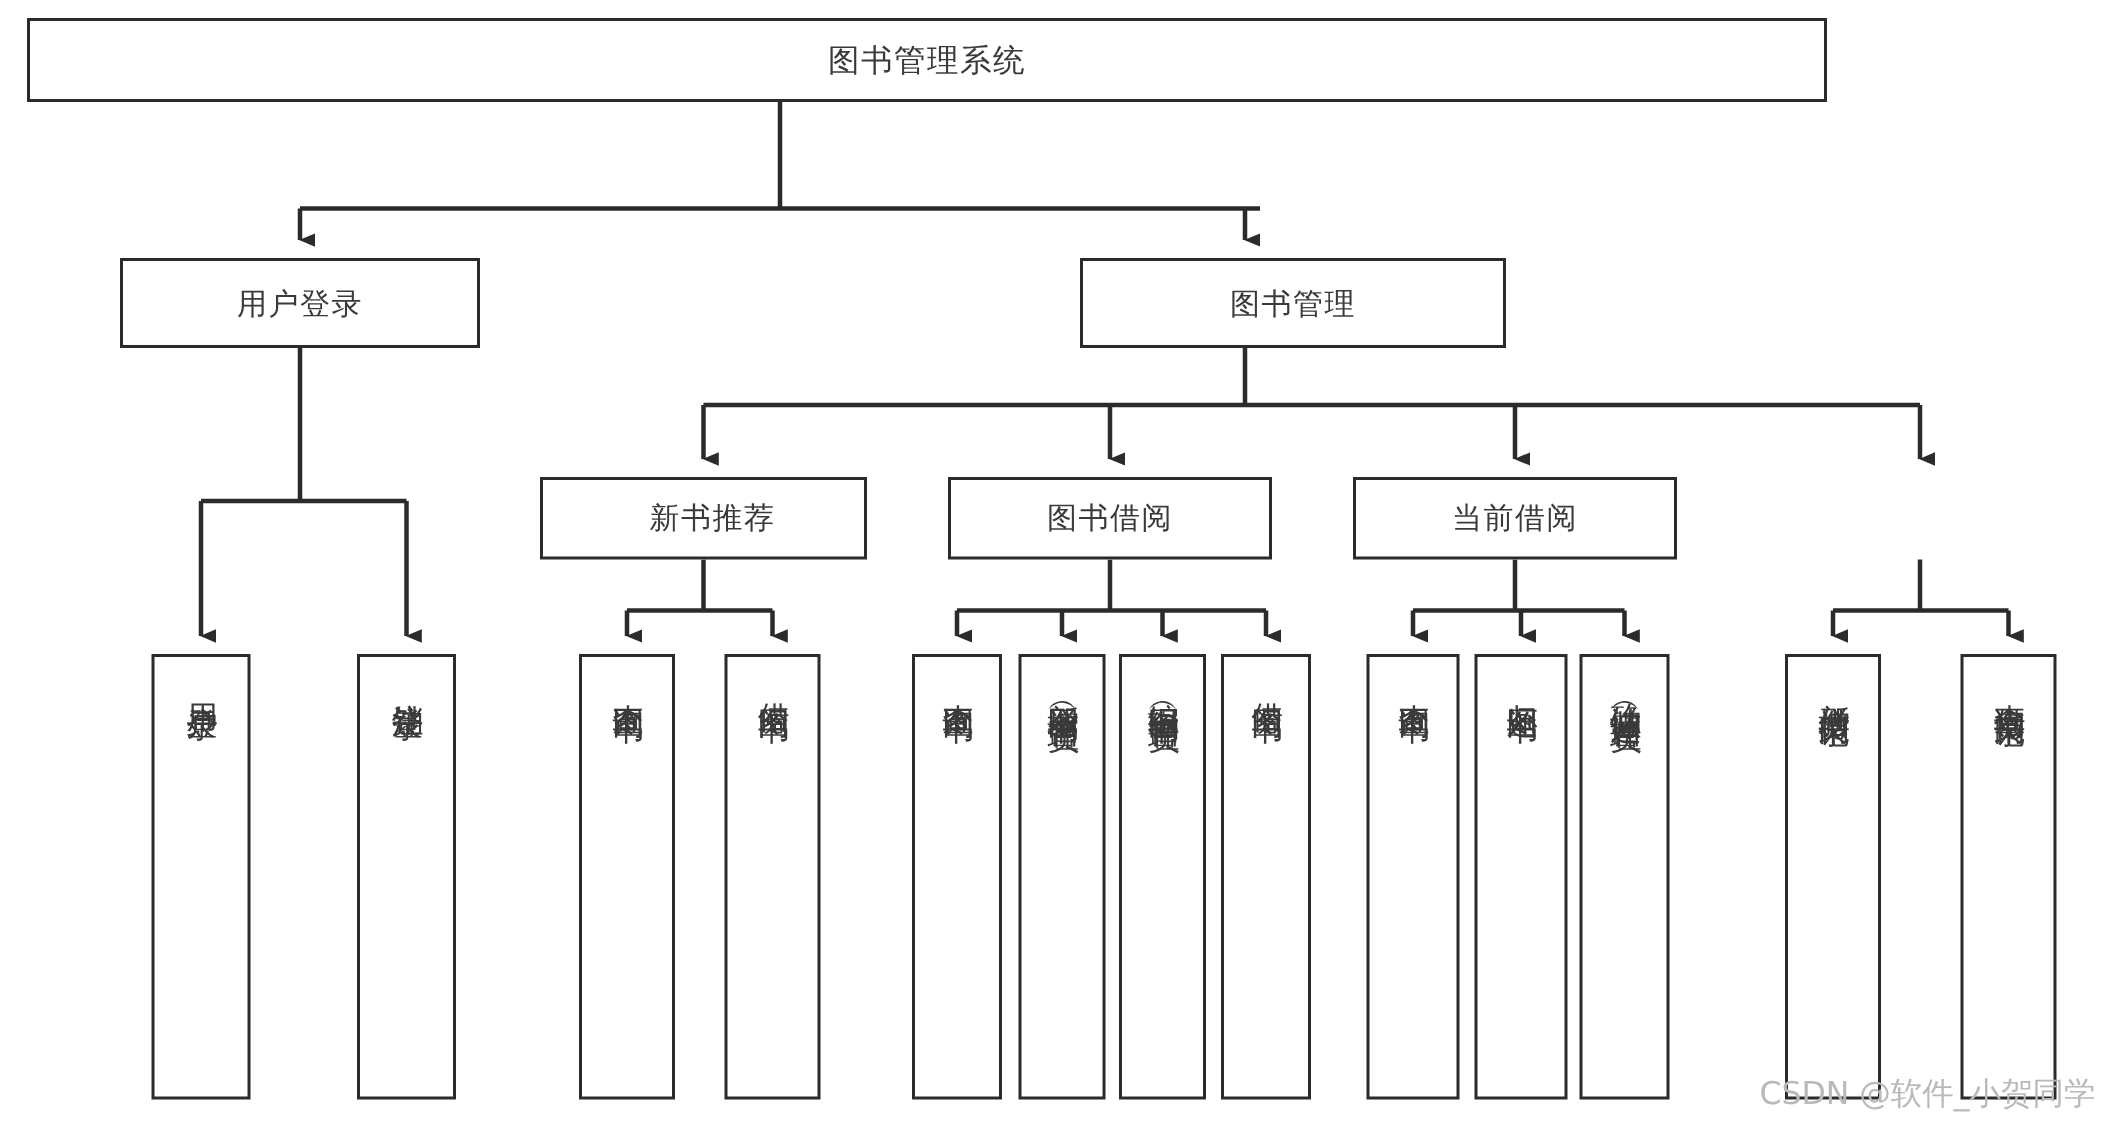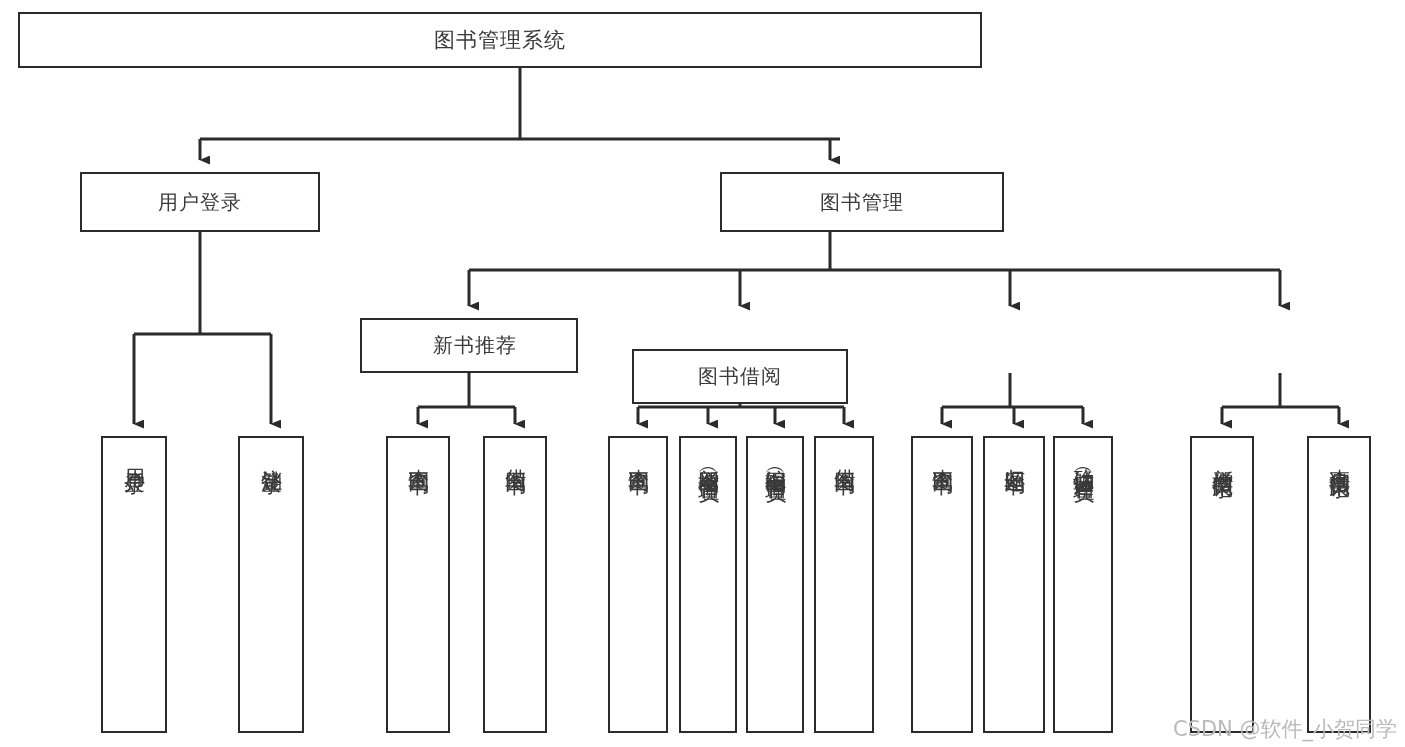--- a/index.html
+++ b/index.html
@@ -122,36 +122,39 @@
       <path d="M1014,407 L1014,424" marker-end="url(#arrowhead)"></path>
       <path d="M1083,407 L1083,424" marker-end="url(#arrowhead)"></path>
 
       <path d="M1280,373 L1280,407"></path>
       <path d="M1222,407 L1339,407"></path>
       <path d="M1222,407 L1222,424" marker-end="url(#arrowhead)"></path>
       <path d="M1339,407 L1339,424" marker-end="url(#arrowhead)"></path>
     </g>
   </svg>
 
-  <div class="node level1" style="left: 18px; top: 12px; width: 964px; height: 56px; font-family: Liberation Mono, monospace;">
+  <div class="node level1" style="left: 18px; top: 12px; width: 1200px; height: 56px; font-family: Liberation Mono, monospace;">
     <span>图书管理系统</span>
   </div>
 
   <div class="node level2" style="left: 80px; top: 172px; width: 240px; height: 60px;">
     <span>用户登录</span>
   </div>
   <div class="node level2" style="left: 720px; top: 172px; width: 284px; height: 60px; font-family: Liberation Serif, serif;">
     <span>图书管理</span>
   </div>
 
   <div class="node level3" style="left: 360px; top: 318px; width: 218px; height: 55px; padding-left: 12px;">
     <span>新书推荐</span>
   </div>
-  <div class="node level3" style="left: 632px; top: 318px; width: 216px; height: 55px; margin-top: 31px;">
+  <div class="node level3" style="left: 632px; top: 318px; width: 216px; height: 55px;">
     <span>图书借阅</span>
+  </div>
+  <div class="node level3" style="left: 902px; top: 318px; width: 216px; height: 55px;">
+    <span>当前借阅</span>
   </div>
 
   <div class="node leaf" style="left: 101px; top: 436px; width: 66px; height: 297px;">
     <span class="leaf-text">用户登录</span>
   </div>
   <div class="node leaf" style="left: 238px; top: 436px; width: 66px; height: 297px;">
     <span class="leaf-text">注销登录</span>
   </div>
   <div class="node leaf" style="left: 386px; top: 436px; width: 64px; height: 297px;">
     <span class="leaf-text">查询图书</span>

